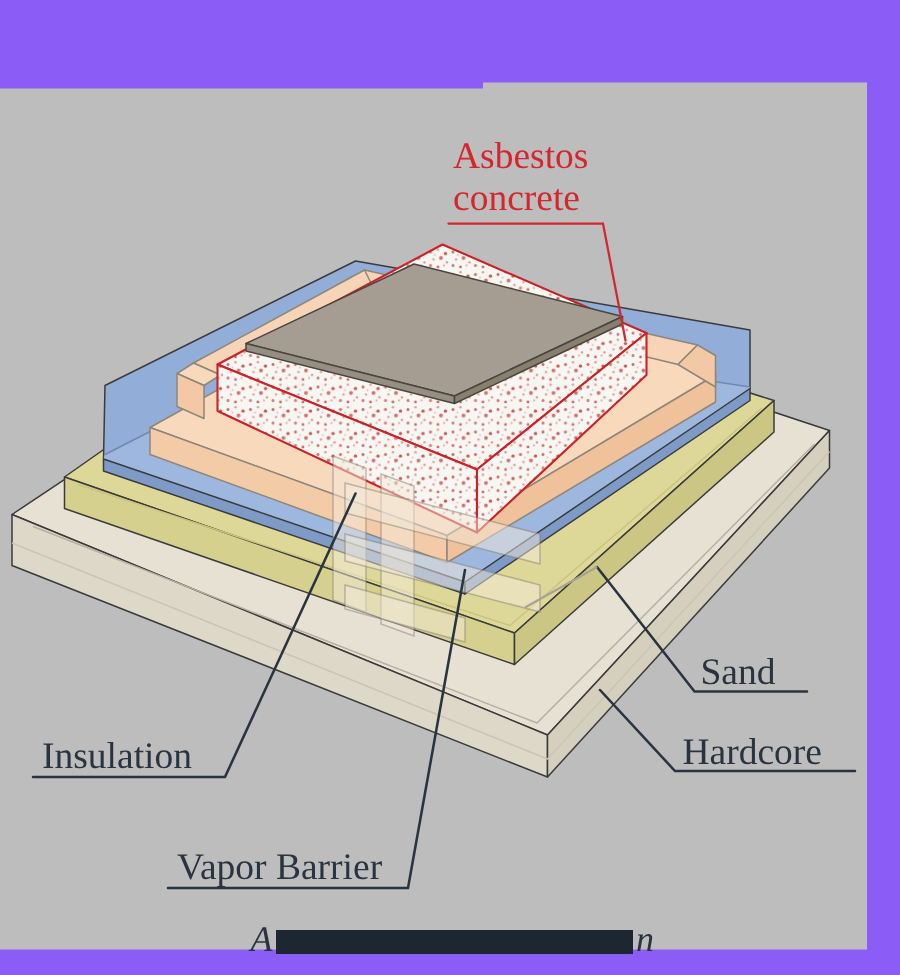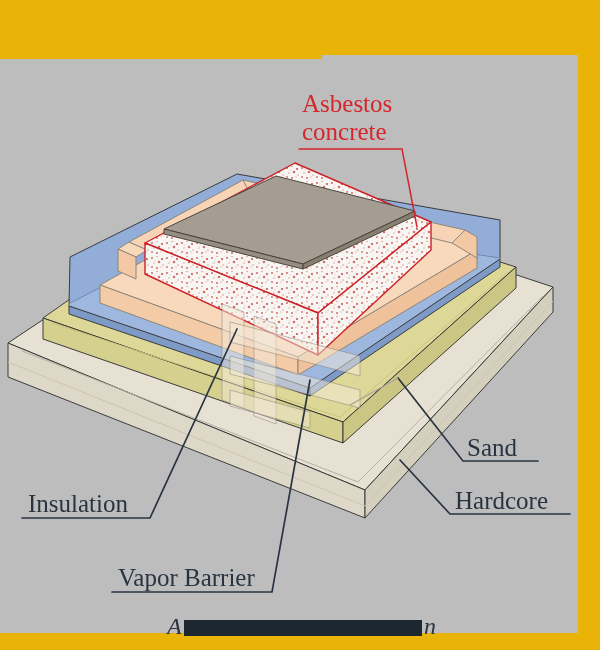--- a/index.html
+++ b/index.html
@@ -1,16 +1,16 @@
 <!DOCTYPE html>
 <html><head>
 <meta charset="utf-8">
 <style>
   html,body{margin:0;padding:0;background:#ffffff;}
-  .stage{position:relative;width:600px;height:650px;background:#eab308;overflow:hidden;}
+  .stage{position:relative;width:600px;height:650px;background:#8b5cf6;overflow:hidden;}
   svg{display:block;}
   .outline{stroke:#3b3b3b;stroke-width:1;stroke-linejoin:round;}
   .soft{stroke:#8d877b;stroke-width:1;stroke-linejoin:round;}
   .red-stroke{stroke:#cc2127;stroke-width:1.4;stroke-linejoin:round;}
   .slab-stroke{stroke:#4a453f;stroke-width:1;stroke-linejoin:round;}
   .leader{stroke:#2a3441;stroke-width:1.7;fill:none;stroke-linecap:round;}
   .leader-red{stroke:#d4262c;stroke-width:1.5;fill:none;stroke-linecap:round;}
   .leader-light{stroke:#a8a296;stroke-width:1.4;fill:none;}
   .faint{fill:none;stroke-linejoin:round;}
   .lbl{font-family:"Liberation Serif","DejaVu Serif",serif;font-size:25px;}

